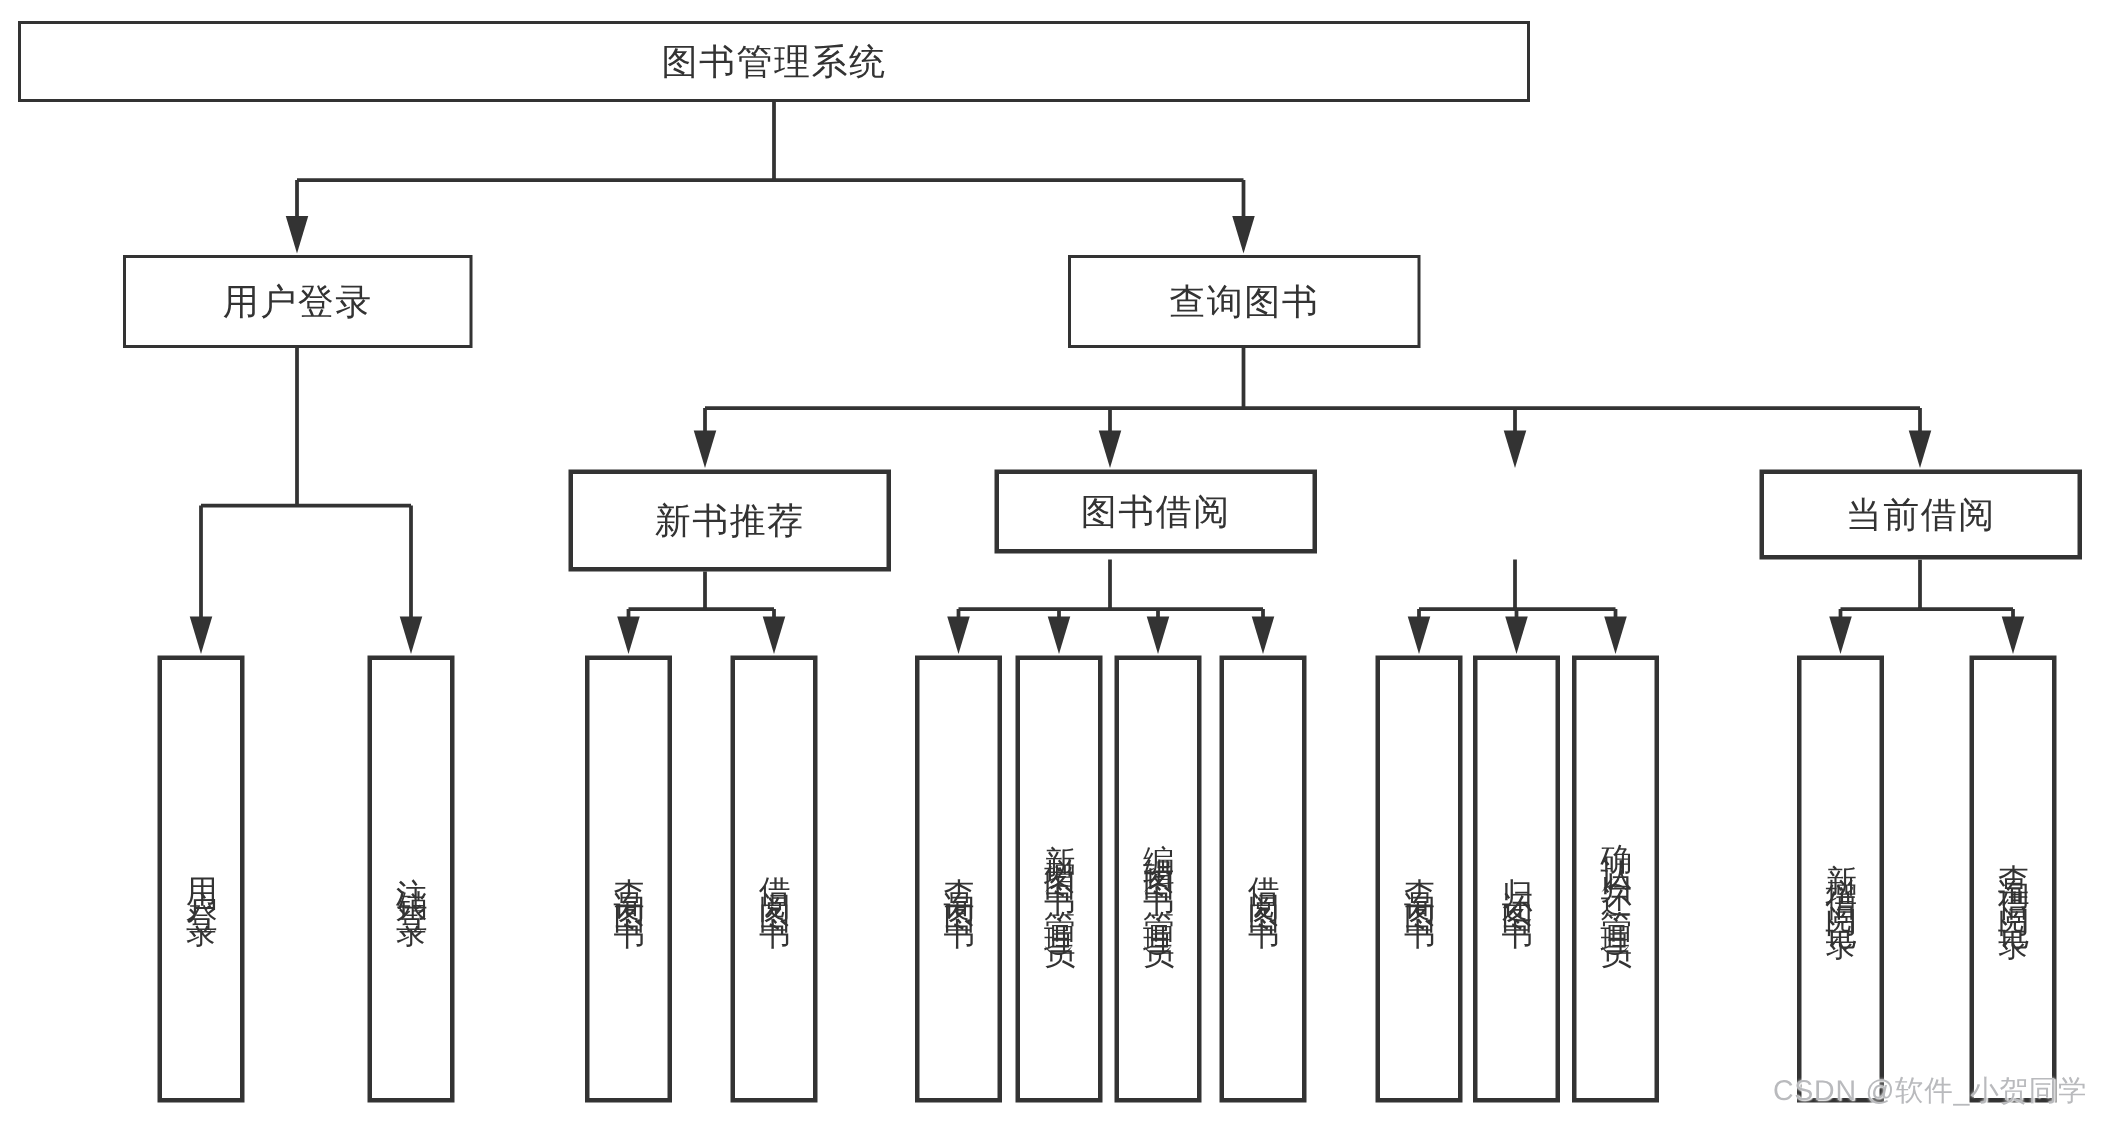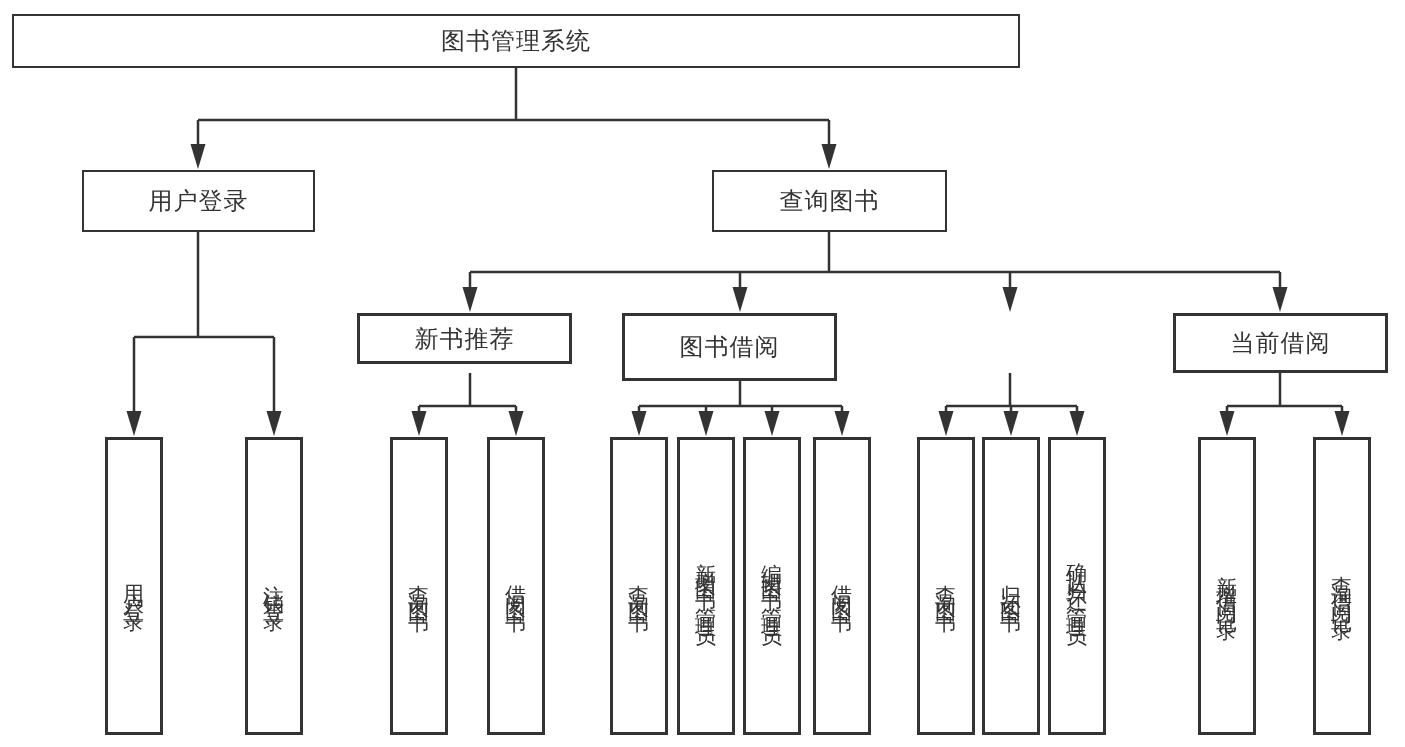--- a/index.html
+++ b/index.html
@@ -77,36 +77,37 @@
       <polygon fill="#333333" stroke="none" points="1219.5,411 1234.5,411 1227,436"></polygon>
       <polygon fill="#333333" stroke="none" points="1334.5,411 1349.5,411 1342,436"></polygon>
     </g>
   </svg>
 
   <div class="node root-box" style="left:12px;top:14px;width:1008px;height:54px">图书管理系统</div>
 
   <div class="node l1-box" style="left:82px;top:170px;width:233px;height:62px">用户登录</div>
   <div class="node l1-box" style="left:712px;top:170px;width:235px;height:62px">查询图书</div>
 
-  <div class="node" style="left:357px;top:313px;width:215px;height:51px">新书推荐</div>
-  <div class="node" style="left:622px;top:313px;width:215px;height:68px">图书借阅</div>
+  <div class="node" style="left:379px;top:313px;width:215px;height:68px">新书推荐</div>
+  <div class="node" style="left:663px;top:313px;width:215px;height:56px">图书借阅</div>
   <div class="node" style="left:1173px;top:313px;width:215px;height:60px">当前借阅</div>
 
   <div class="node vnode" style="left:105px;top:437px;width:58px;height:298px">用户登录</div>
   <div class="node vnode" style="left:245px;top:437px;width:58px;height:298px">注销登录</div>
 
   <div class="node vnode" style="left:390px;top:437px;width:58px;height:298px">查询图书</div>
   <div class="node vnode" style="left:487px;top:437px;width:58px;height:298px">借阅图书</div>
 
   <div class="node vnode" style="left:610px;top:437px;width:58px;height:298px">查询图书</div>
   <div class="node vnode" style="left:677px;top:437px;width:58px;height:298px">新增图书（管理员）</div>
   <div class="node vnode" style="left:743px;top:437px;width:58px;height:298px">编辑图书（管理员）</div>
   <div class="node vnode" style="left:813px;top:437px;width:58px;height:298px">借阅图书</div>
 
   <div class="node vnode" style="left:917px;top:437px;width:58px;height:298px">查询图书</div>
   <div class="node vnode" style="left:982px;top:437px;width:58px;height:298px">归还图书</div>
   <div class="node vnode" style="left:1048px;top:437px;width:58px;height:298px">确认归还（管理员）</div>
 
   <div class="node vnode" style="left:1198px;top:437px;width:58px;height:298px">新增借阅记录</div>
   <div class="node vnode" style="left:1313px;top:437px;width:58px;height:298px">查询借阅记录</div>
 
+  <div class="watermark" style="left:1182px;top:714px;">CSDN @软件_小贺同学</div>
 
 </div>
 
 </body></html>

